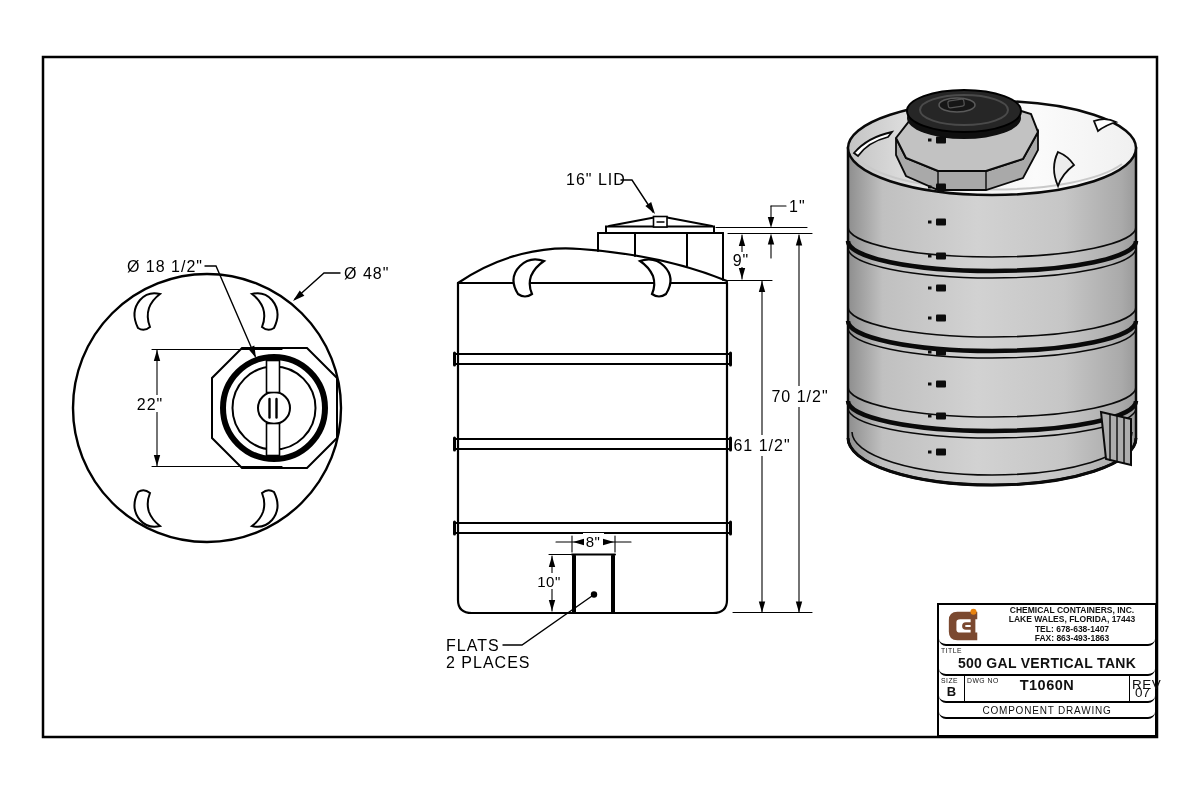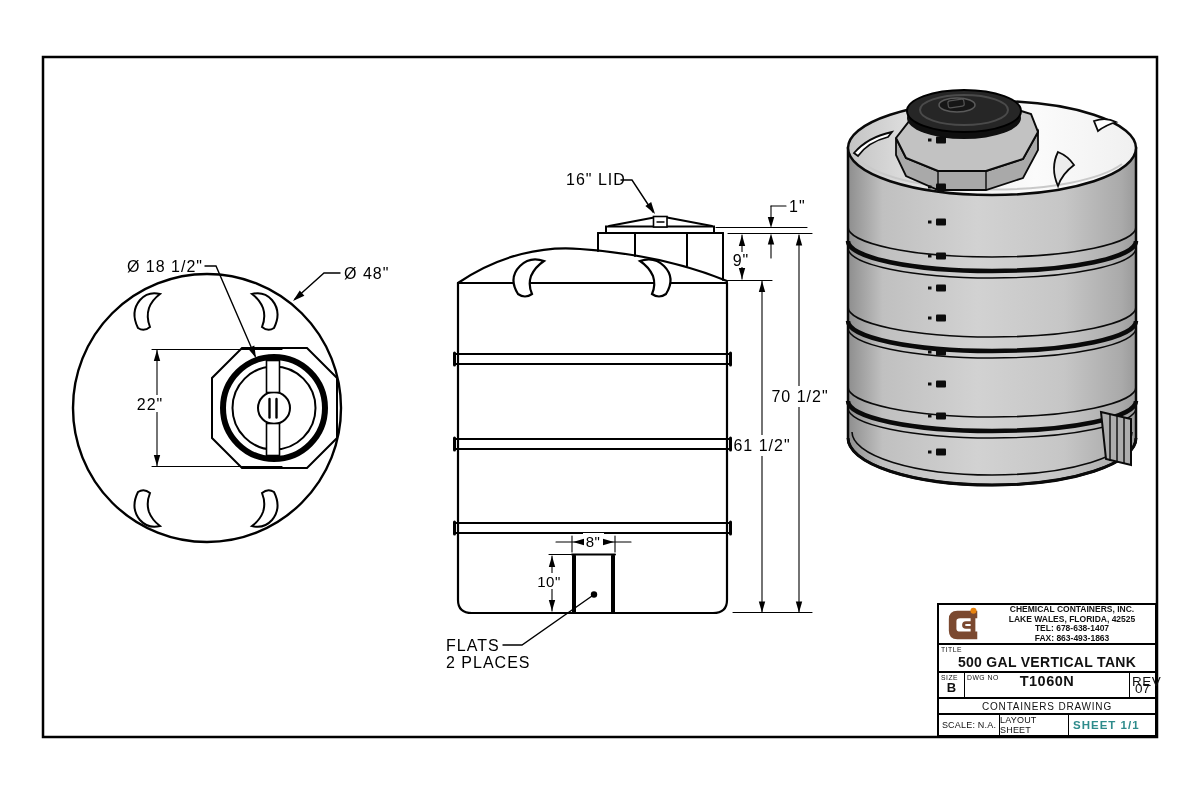--- a/index.html
+++ b/index.html
@@ -7,21 +7,21 @@
        font-family:"Liberation Sans",sans-serif;color:#111;}
   #sheet{position:absolute;left:0;top:0;width:1200px;height:798px;}
   svg text{font-family:"Liberation Sans",sans-serif;fill:#000;}
   .dim{font-size:16px;letter-spacing:1px;}
   .dim-s{font-size:15px;letter-spacing:0.5px;}
 
   
   #titleblock{position:absolute;left:937px;top:603px;width:220px;height:134px;
       border:2px solid #000;background:#fff;box-sizing:border-box;
       display:flex;flex-direction:column;}
-  #titleblock .row{position:relative;box-sizing:border-box;}
+  #titleblock .row{position:relative;box-sizing:border-box;border-radius:7px;}
   .tb-r1{height:41px;border-bottom:2px solid #000;display:flex;align-items:center;}
   .tb-logo{width:50px;display:flex;justify-content:center;align-items:center;}
   .tb-co{flex:1;text-align:center;font-weight:bold;font-size:8.5px;line-height:9.5px;
         letter-spacing:0;}
   .tb-r2{height:30px;border-bottom:2px solid #000;}
   .tb-label{position:absolute;left:2px;top:1px;font-size:6.8px;letter-spacing:0.5px;}
   .tb-title{position:absolute;left:0;right:0;top:9px;text-align:center;
         font-weight:bold;font-size:14px;letter-spacing:0.3px;}
   .tb-r3{height:27px;border-bottom:2px solid #000;display:flex;}
   .tb-c{position:relative;box-sizing:border-box;display:flex;align-items:flex-end;
@@ -317,21 +317,21 @@
     <div class="tb-logo">
       <svg width="40" height="36" viewBox="0 0 40 38">
         <path d="M34,5 H13 Q4,5 4,14 V26 Q4,35 13,35 H34 V27 H16 Q12,27 12,24 V16 Q12,13 16,13 H34 Z" fill="#7b4930"></path>
         <path d="M29,16 H22 Q18,16 18,20 Q18,24 22,24 H29 V21 H23 Q21,21 21,20 Q21,19 23,19 H29 Z" fill="#7b4930"></path>
         <rect x="27" y="10" width="5" height="20" fill="#7b4930"></rect>
         <circle cx="30" cy="5" r="3.2" fill="#e8830f"></circle>
       </svg>
     </div>
     <div class="tb-co">
       <div>CHEMICAL CONTAINERS, INC.</div>
-      <div>LAKE WALES, FLORIDA, 42525</div>
+      <div>LAKE WALES, FLORIDA, 17443</div>
       <div>TEL: 678-638-1407</div>
       <div>FAX: 863-493-1863</div>
     </div>
   </div>
   <div class="row tb-r2">
     <span class="tb-label">TITLE</span>
     <div class="tb-title">500 GAL VERTICAL TANK</div>
   </div>
   <div class="row tb-r3">
     <div class="tb-c tb-size">
@@ -341,20 +341,15 @@
     <div class="tb-c tb-dwg">
       <span class="tb-label">DWG NO</span>
       <b>T1060N</b>
     </div>
     <div class="tb-c tb-rev">
       <span class="tb-label">REV</span>
       <span>07</span>
     </div>
   </div>
   <div class="row tb-r4">
-    <span>CONTAINERS DRAWING</span>
-  </div>
-  <div class="row tb-r5">
-    <div class="tb-scale">SCALE: N.A.</div>
-    <div class="tb-layout">LAYOUT SHEET</div>
-    <div class="tb-sheet">SHEET 1/1</div>
+    <span>COMPONENT DRAWING</span>
   </div>
 </div>
 
 </body></html>

